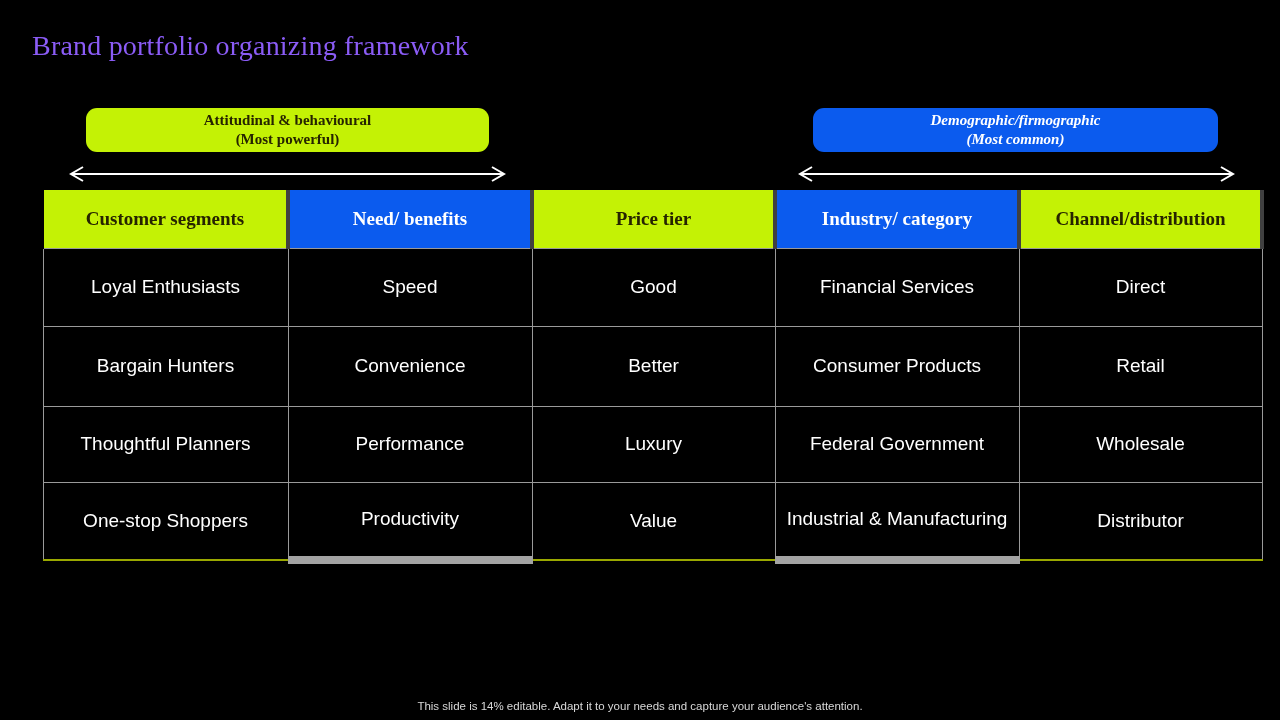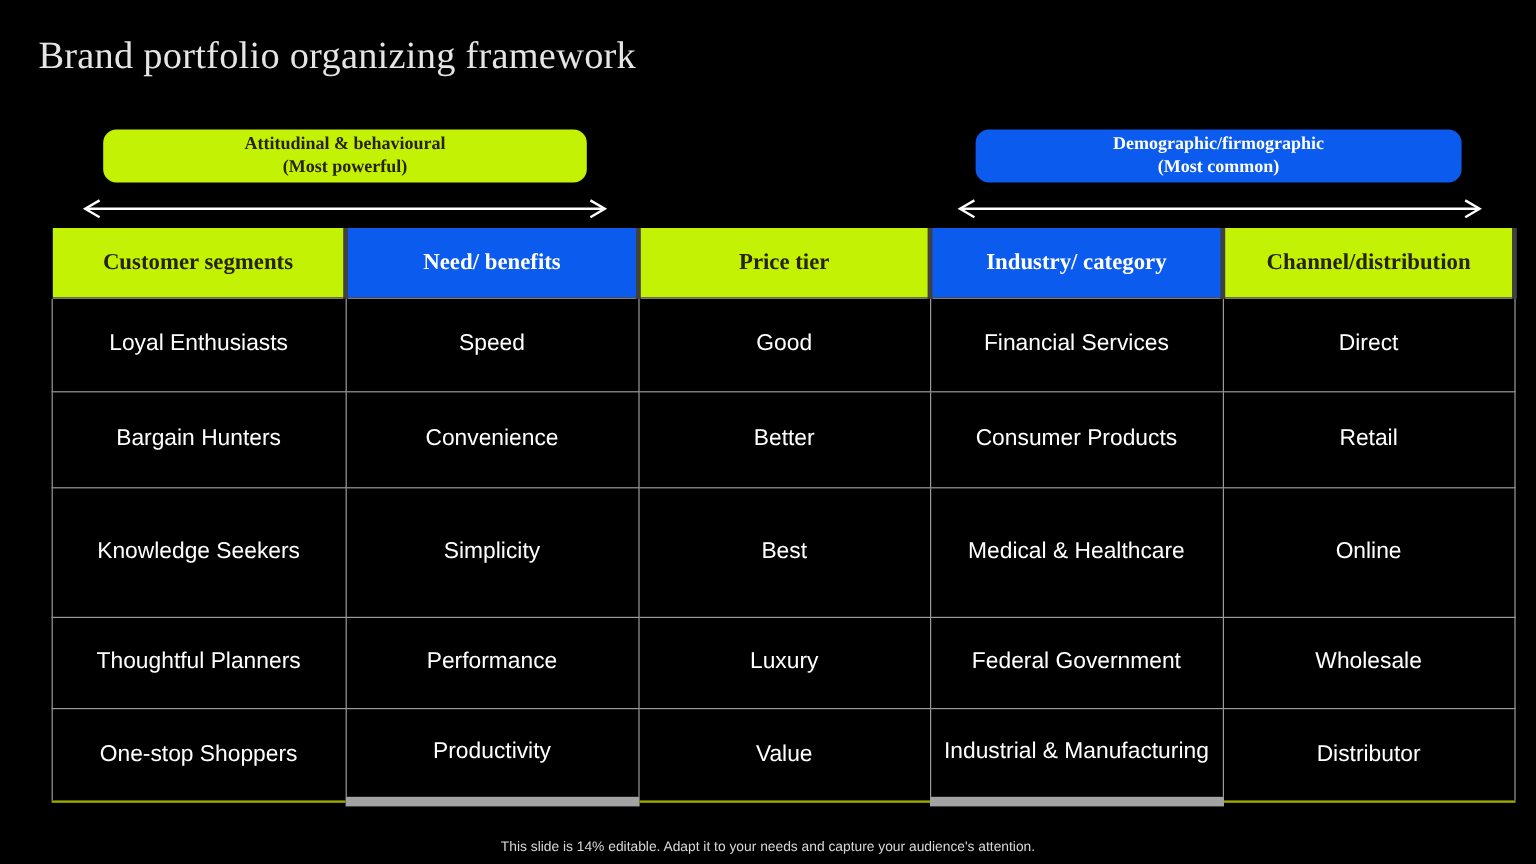--- a/index.html
+++ b/index.html
@@ -14,23 +14,23 @@
     font-family: "Liberation Sans", sans-serif;
     position: relative;
   }
 
   
   .slide-title {
     position: absolute;
     left: 32px;
     top: 26px;
     font-family: "Liberation Serif", serif;
-    font-size: 32px;
+    font-size: 28px;
     line-height: 40px;
-    color: #e5e5e5;
+    color: #8b5cf6;
     letter-spacing: 0.2px;
     white-space: nowrap;
   }
 
   
   .pill {
     position: absolute;
     border-radius: 11px;
     font-family: "Liberation Serif", serif;
     font-weight: bold;
@@ -50,20 +50,21 @@
     background: #c4f205;
     color: #262400;
   }
   .pill-blue {
     left: 813px;
     top: 108px;
     width: 405px;
     height: 44px;
     background: #0b5bee;
     color: #ffffff;
+    font-style: italic;
   }
 
   
   .arrow-wrap {
     position: absolute;
     height: 18px;
     top: 165px;
   }
   .arrow-left-group  { left: 66px;  width: 443px; }
   .arrow-right-group { left: 795px; width: 443px; }
@@ -188,27 +189,20 @@
       <td>Financial Services</td>
       <td>Direct</td>
     </tr>
     <tr class="r2">
       <td>Bargain Hunters</td>
       <td>Convenience</td>
       <td>Better</td>
       <td>Consumer Products</td>
       <td>Retail</td>
     </tr>
-    <tr class="r3">
-      <td>Knowledge Seekers</td>
-      <td>Simplicity</td>
-      <td>Best</td>
-      <td>Medical &amp; Healthcare</td>
-      <td>Online</td>
-    </tr>
     <tr class="r4">
       <td>Thoughtful  Planners</td>
       <td>Performance</td>
       <td>Luxury</td>
       <td>Federal Government</td>
       <td>Wholesale</td>
     </tr>
     <tr class="r5">
       <td class="accent-green">One-stop Shoppers</td>
       <td class="accent-blue">Productivity</td>

